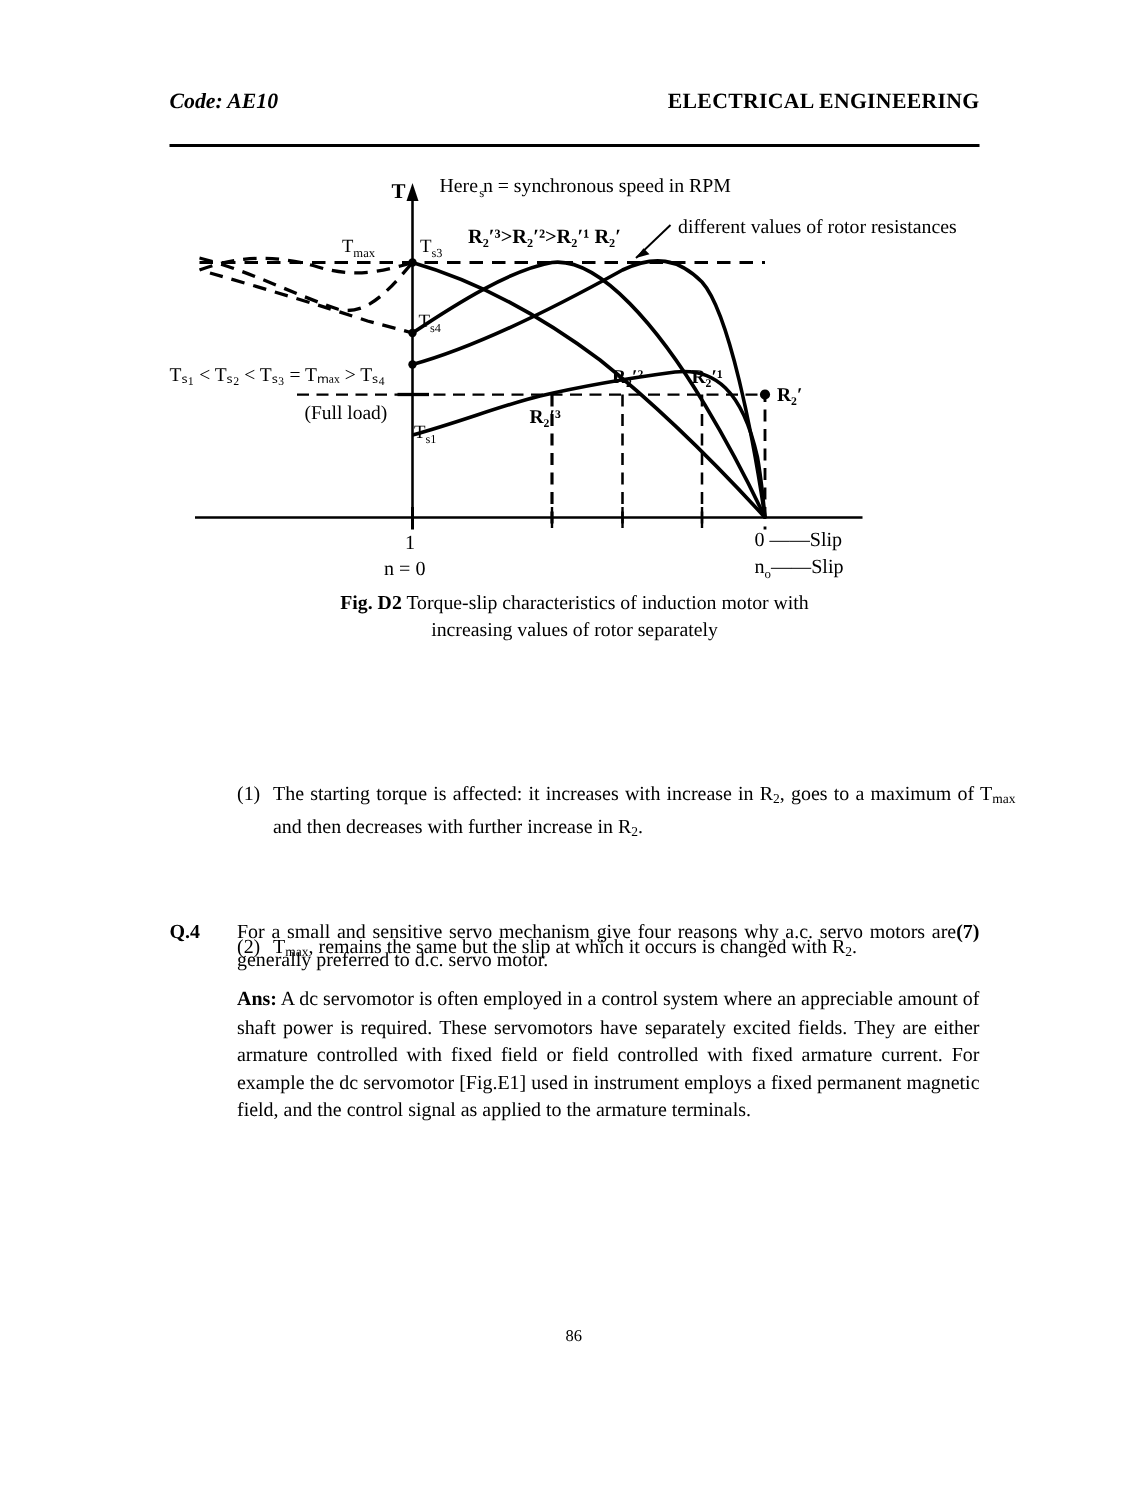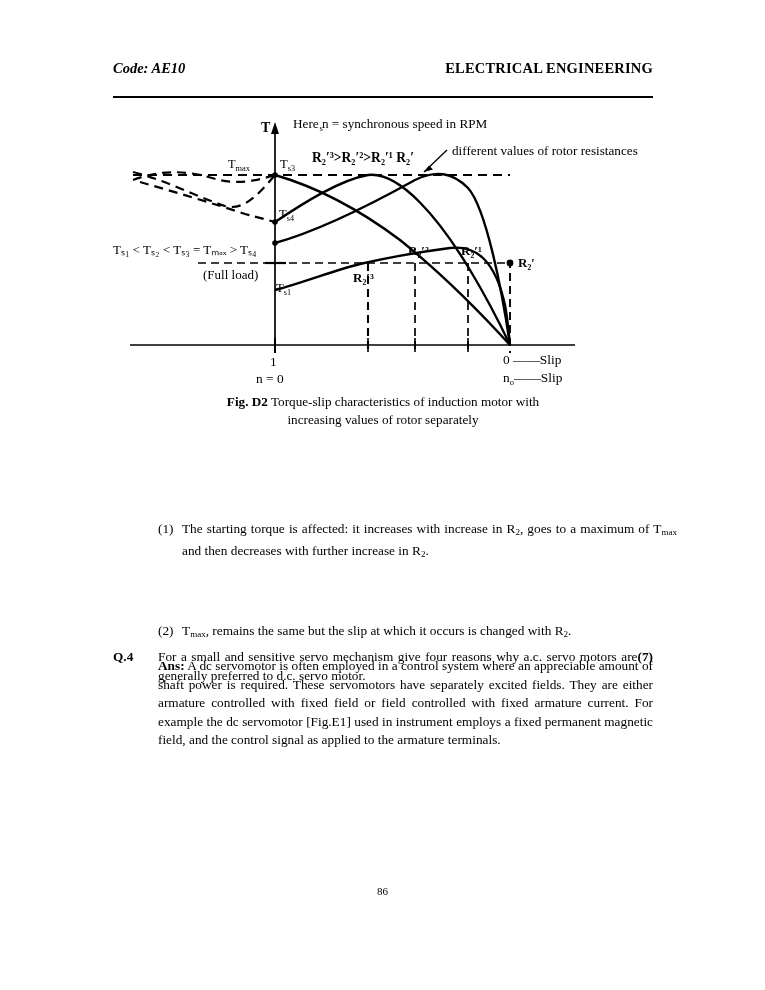--- a/index.html
+++ b/index.html
@@ -26,21 +26,21 @@
   
   .body-txt{position:absolute;left:113px;width:540px;font-size:13.3px;line-height:18.5px;
             text-align:justify;}
   .p-effects{top:487px;left:158px;width:495px;}
   .num-item{display:block;position:relative;padding-left:24px;}
   .num-item .num{position:absolute;left:0;top:0;}
   .p-item1{top:520px;left:158px;width:495px;}
   .p-item2{top:578px;left:158px;width:495px;}
 
   .q-block{position:absolute;left:113px;top:612px;width:540px;font-size:13.3px;
-           line-height:18.5px;text-align:justify;margin-top:36px;}
+           line-height:18.5px;text-align:justify;}
   .q-label{position:absolute;left:0;top:0;font-weight:bold;}
   .q-text{margin-left:45px;display:block;}
   .marks{float:right;font-weight:bold;}
 
   .ans-block{position:absolute;left:158px;top:657px;width:495px;font-size:13.3px;
              line-height:18.6px;text-align:justify;}
   .ans-block b{font-weight:bold;}
 
   .pageno{position:absolute;left:0;top:885px;width:765px;text-align:center;font-size:11px;}
 

